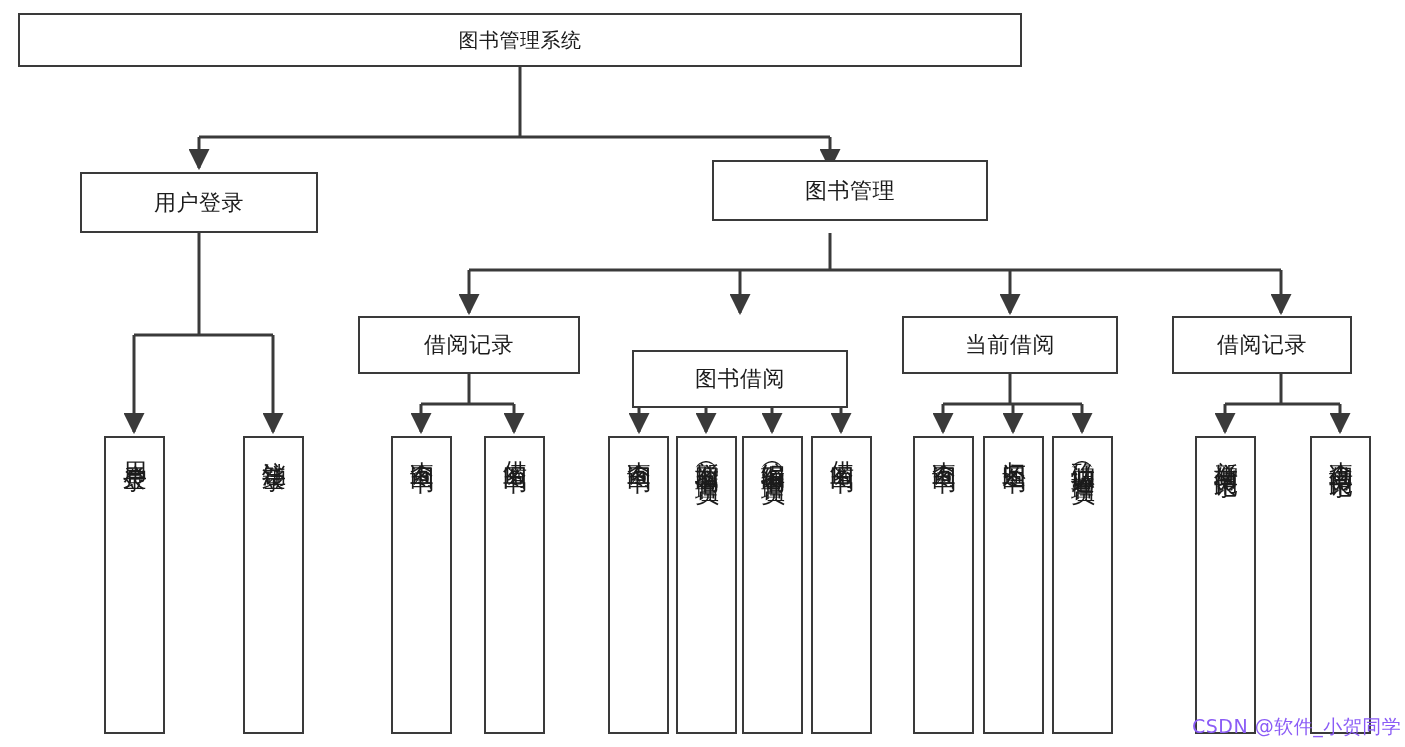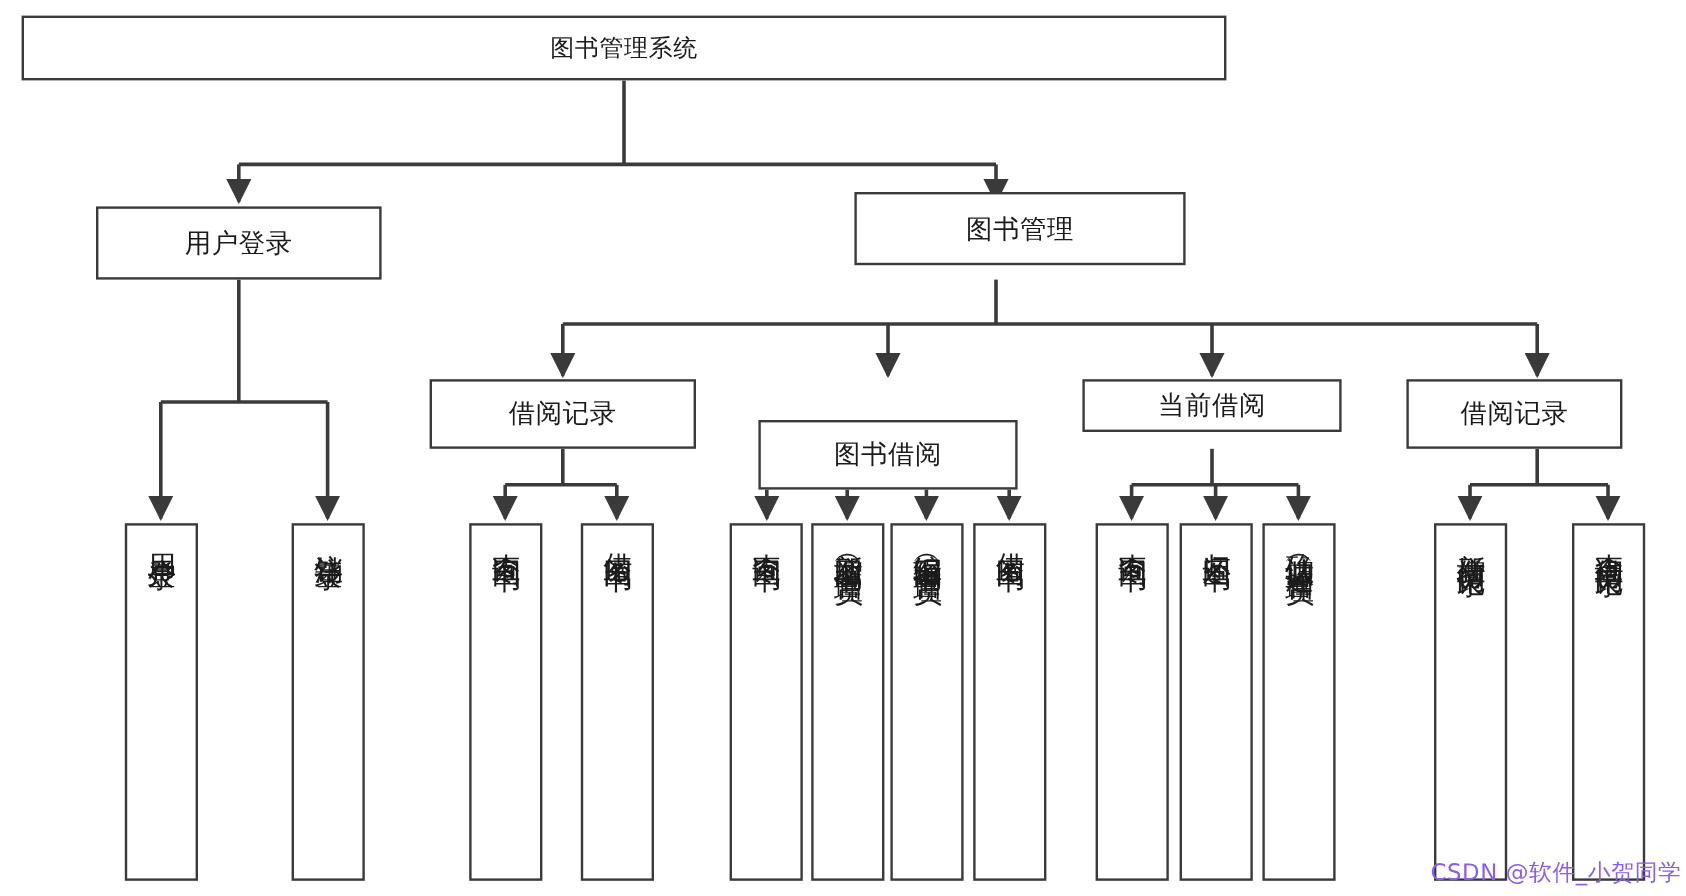--- a/index.html
+++ b/index.html
@@ -133,21 +133,21 @@
   <div class="node" style="left:712px; top:160px; width:276px; height:61px;">
     <span class="node-h">图书管理</span>
   </div>
 
   <div class="node" style="left:358px; top:316px; width:222px; height:58px;">
     <span class="node-h">借阅记录</span>
   </div>
   <div class="node" style="left:632px; top:316px; width:216px; height:58px;margin-top:34px;">
     <span class="node-h">图书借阅</span>
   </div>
-  <div class="node" style="left:902px; top:316px; width:216px; height:44px;">
+  <div class="node" style="left:902px; top:316px; width:216px; height:58px;">
     <span class="node-h">当前借阅</span>
   </div>
   <div class="node" style="left:1172px; top:316px; width:180px; height:58px;">
     <span class="node-h">借阅记录</span>
   </div>
 
   <div class="node leaf" style="left:104px; top:436px; width:61px; height:298px;">
     <span class="node-v">用户登录</span>
   </div>
   <div class="node leaf" style="left:243px; top:436px; width:61px; height:298px;">

